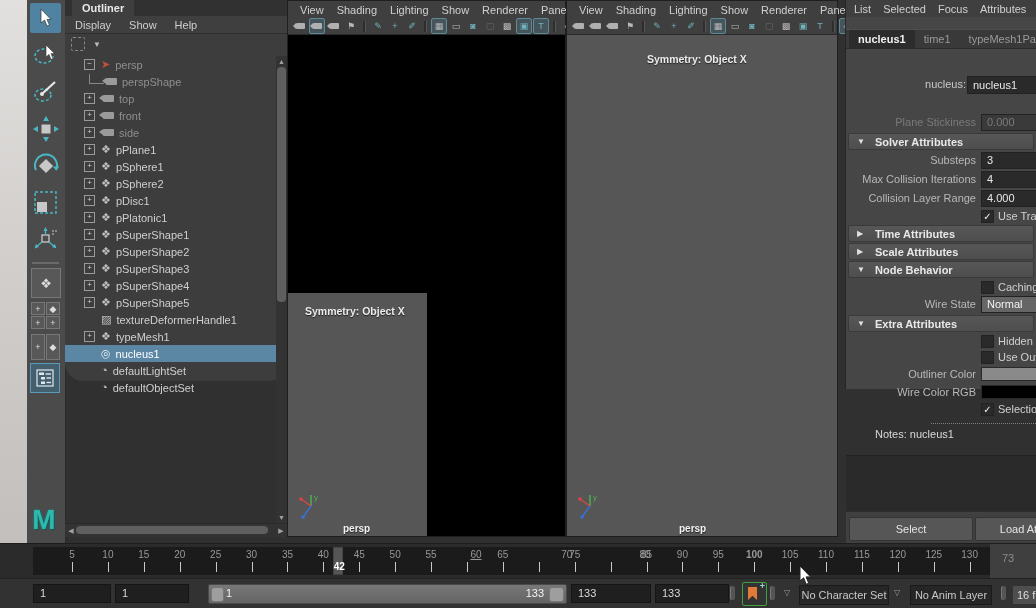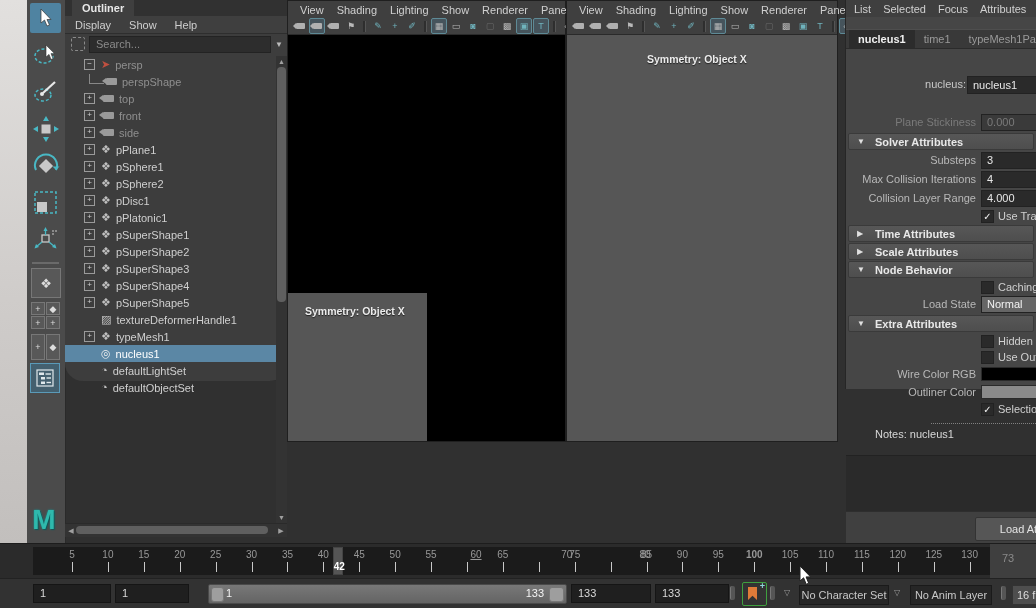--- a/index.html
+++ b/index.html
@@ -37,21 +37,21 @@
   .oicon.red{color:#c05040;}
   .ic-cam{display:inline-block;width:11px;height:7px;background:#9a9a9a;border-radius:1px;position:relative;margin-left:8px;flex:none;}
   .ic-cam::before{content:"";position:absolute;left:-4px;top:0px;border-top:3.5px solid transparent;border-bottom:3.5px solid transparent;border-right:4px solid #9a9a9a;}
   .connector{width:14px;height:9px;border-left:1px solid #888;border-bottom:1px solid #888;margin-left:24px;margin-bottom:6px;flex:none;}
   .vsb{position:absolute;right:0;top:56px;width:11px;height:467px;background:#333;}
   .vsb .thumb{position:absolute;left:1px;top:11px;width:9px;height:235px;background:#5f5f5f;border-radius:4px;}
   .sbarrow{position:absolute;color:#a0a0a0;font-size:7px;width:100%;text-align:center;}
   .hsb{position:absolute;left:0;top:523px;width:222px;height:13px;background:#333;border-top:1px solid #2a2a2a;}
   .hsb .thumb{position:absolute;left:11px;top:2px;width:192px;height:8px;background:#5f5f5f;border-radius:4px;}
   
-  .vp{top:0;height:442px;background:#1d4ed8;border:1px solid #1f1f1f;box-sizing:border-box;}
+  .vp{top:0;height:537px;background:#1d4ed8;border:1px solid #1f1f1f;box-sizing:border-box;}
   #vp1{left:287px;width:279px;}
   #vp2{left:566px;width:272px;}
   .vp-menubar{position:absolute;left:0;top:0;width:100%;height:17px;background:#3f3f3f;display:flex;gap:13px;padding-left:12px;align-items:center;box-sizing:border-box;}
   .vp-menubar span{color:#d0d0d0;}
   .vp-toolbar{position:absolute;left:0;top:17px;width:100%;height:17px;background:#3f3f3f;border-bottom:1px solid #2a2a2a;display:flex;align-items:center;padding-left:4px;box-sizing:border-box;gap:1px;}
   .vpicon{width:14px;height:14px;display:flex;align-items:center;justify-content:center;font-size:9px;color:#b8b8b8;border:1px solid transparent;border-radius:2px;flex:none;}
   .vpicon.teal{color:#6fb3bd;}
   .vpicon.dim{color:#6a6a6a;}
   .vpicon.act{background:#46545c;border-color:#5e8a96;}
   .vpsep{width:2px;height:11px;background:#2e2e2e;border-right:1px solid #555;margin:0 3px;flex:none;}
@@ -220,21 +220,20 @@
     <div id="outl-tabrow">
       <div id="outl-tab">Outliner</div>
     </div>
     <div id="outl-menus">
       <span>Display</span>
       <span>Show</span>
       <span>Help</span>
     </div>
     <div id="outl-search-row">
       <div id="outl-filter"></div>
-      <div id="outl-search">Search...</div>
       <div id="outl-dd">▼</div>
     </div>
     <div id="outl-tree">
         <div class="orow grayed">
           <span class="expbox">−</span>
           <span class="oicon red">➤</span>
           <span class="lbl">persp</span>
         </div>
         <div class="orow grayed">
           <span class="connector"></span>
@@ -496,52 +495,53 @@
         </div>
         <div class="ae-section">
           <span class="arr">▼</span>
           <span class="st">Node Behavior</span>
         </div>
         <div class="ae-check">
           <div class="cb"></div>
           <span class="cl">Caching</span>
         </div>
         <div class="ae-row">
-          <span class="rl">Load State</span>
+          <span class="rl">Wire State</span>
           <div class="rf dd">Normal</div>
         </div>
         <div class="ae-section">
           <span class="arr">▼</span>
           <span class="st">Extra Attributes</span>
         </div>
         <div class="ae-check">
           <div class="cb"></div>
           <span class="cl">Hidden In</span>
         </div>
         <div class="ae-check">
           <div class="cb"></div>
           <span class="cl">Use Outl</span>
         </div>
         <div class="ae-color">
+          <span class="rl">Outliner Color</span>
+          <div class="sw" style="background: rgb(138, 138, 138);"></div>
+        </div>
+        <div class="ae-color">
           <span class="rl">Wire Color RGB</span>
           <div class="sw" style="background: rgb(0, 0, 0);"></div>
-        </div>
-        <div class="ae-color">
-          <span class="rl">Outliner Color</span>
-          <div class="sw" style="background: rgb(138, 138, 138);"></div>
         </div>
         <div class="ae-check">
           <div class="cb">✓</div>
           <span class="cl">Selection</span>
         </div>
         <div class="ae-divider"></div>
         <div class="ae-notes">Notes: nucleus1</div>
       </div>
     <div id="ae-notesbox"></div>
     <div id="ae-footer">
+      <div class="ae-btn" style="left:3px;width:122px">Select</div>
       <div class="ae-btn" style="left:129px;width:85px">Load At</div>
     </div>
   </div>
 
   <div id="timeline" class="abs">
     <div id="tl-track">
         <span class="tick-num" style="left: 39.024px;">5</span>
         <span class="tick-line" style="left: 39.024px;"></span>
         <span class="tick-num" style="left: 74.929px;">10</span>
         <span class="tick-line" style="left: 74.929px;"></span>

